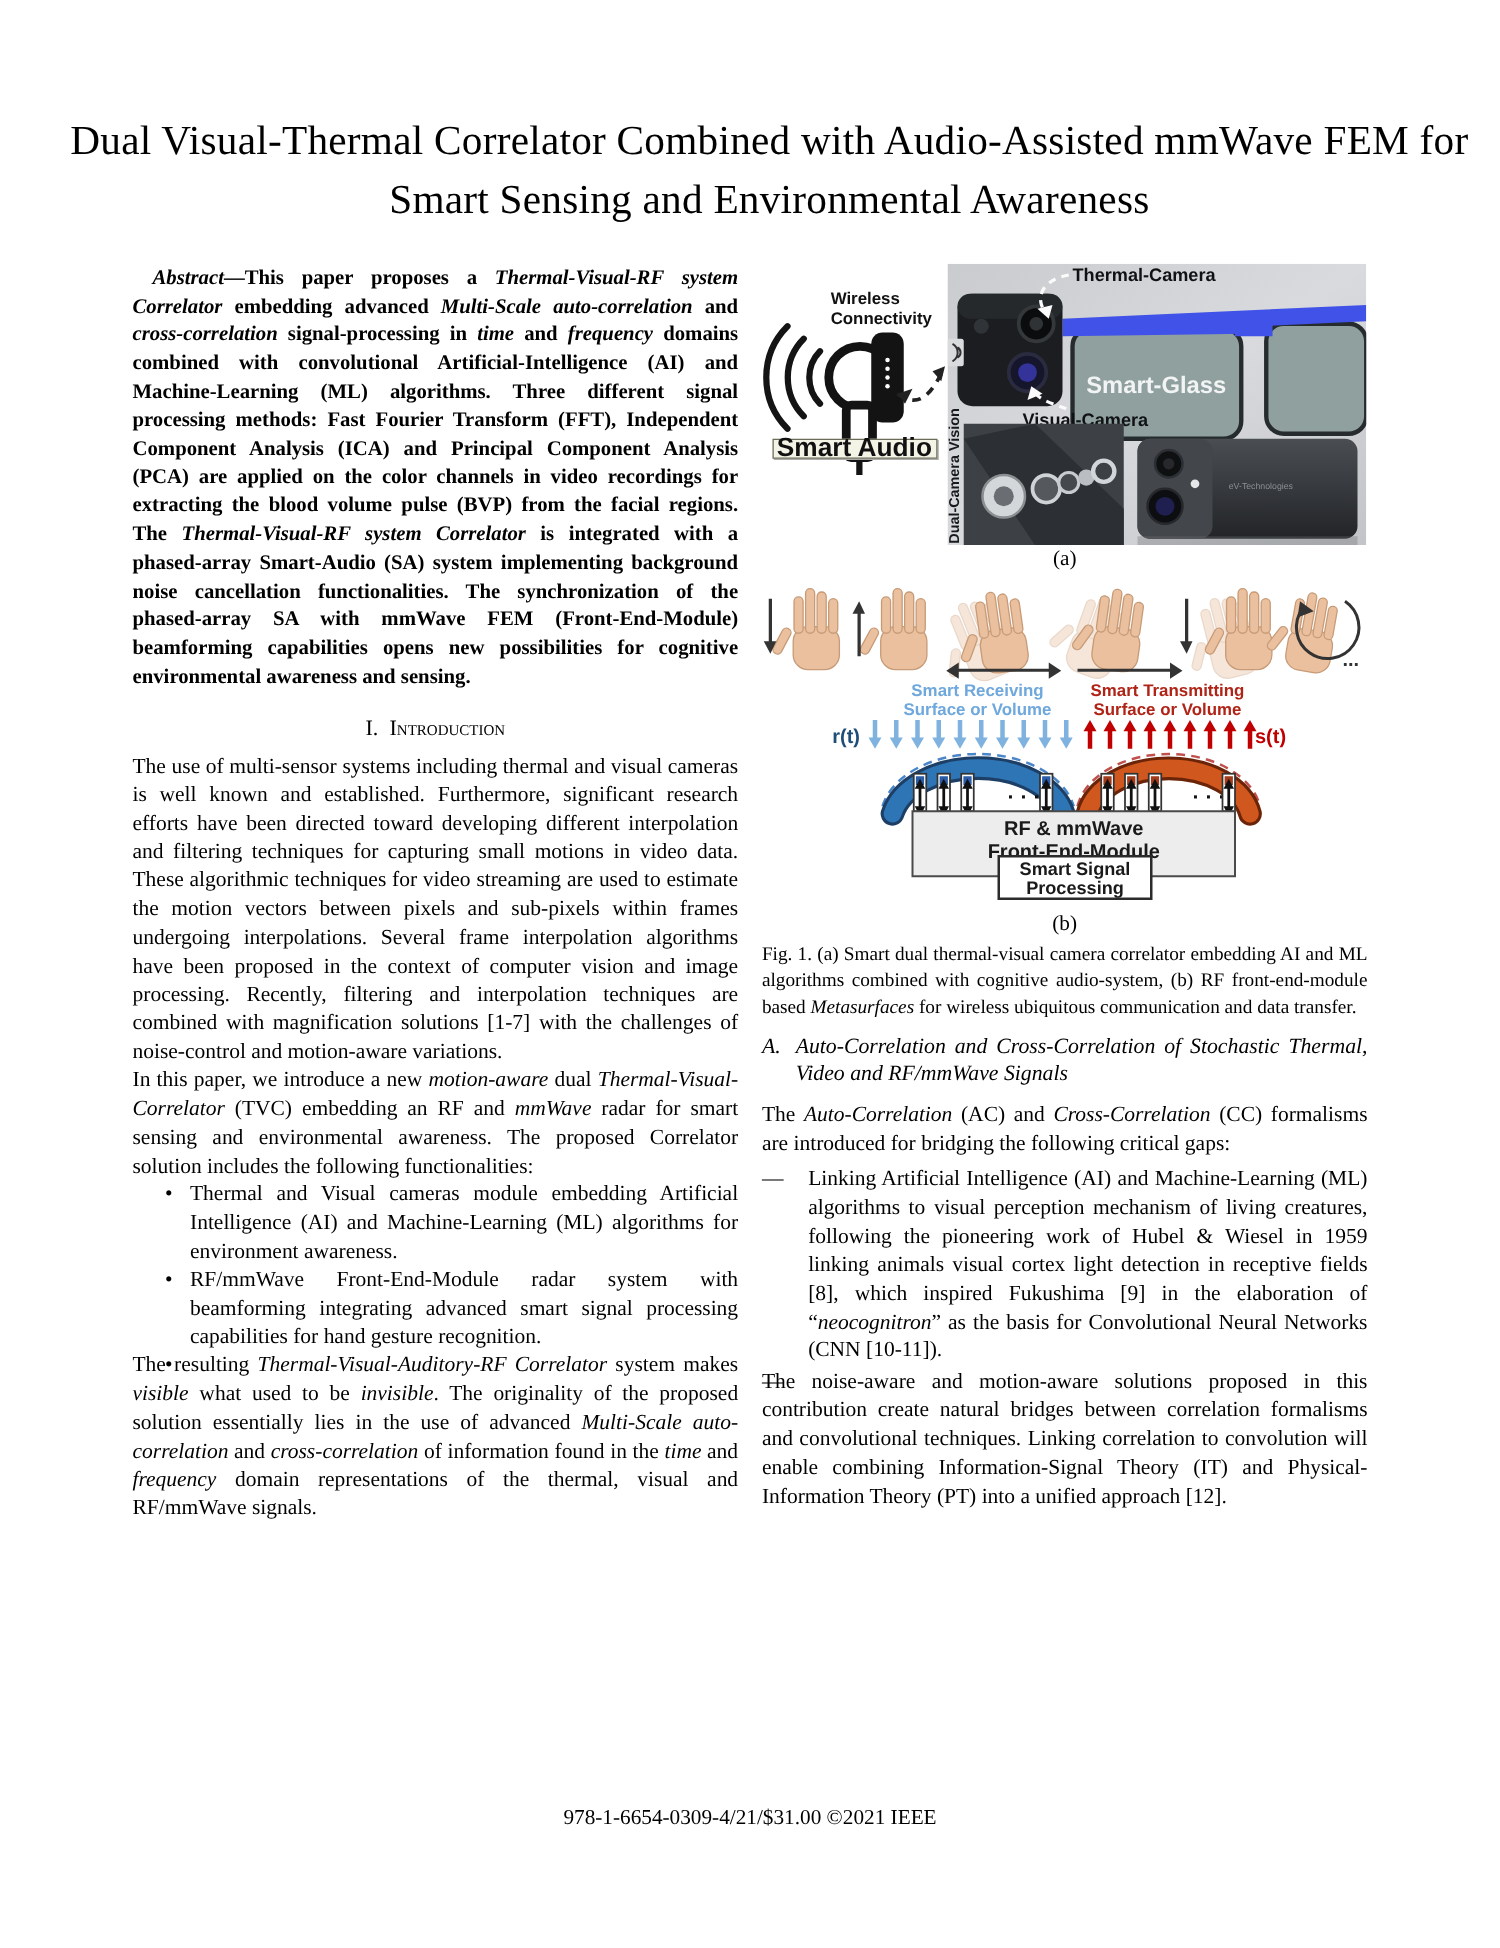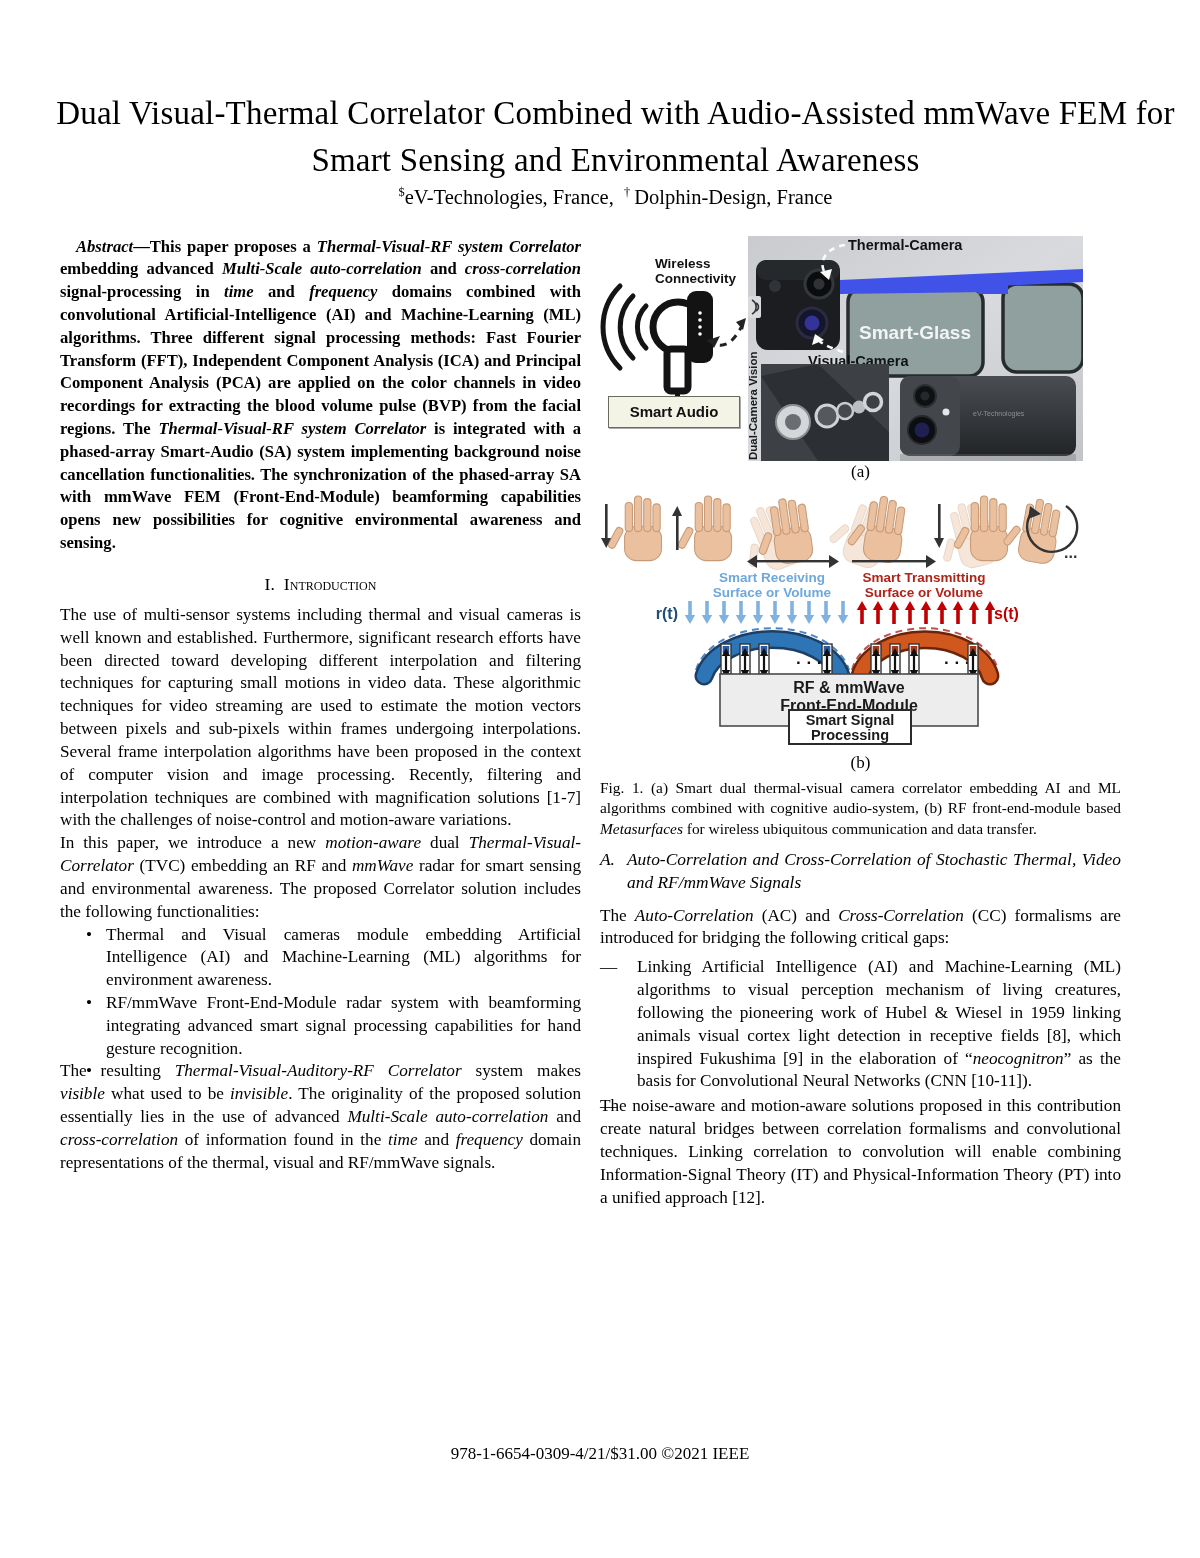--- a/index.html
+++ b/index.html
@@ -10,55 +10,54 @@
     font-family:"Liberation Serif", serif;
     overflow:hidden;
   }
   
   .titleblock { padding-top:90px; text-align:center;padding-left:31px; }
   .title { font-size:33px; line-height:1.42; font-weight:400; letter-spacing:0.2px; }
   .authors { margin-top:24px; font-size:20.5px; }
   .affil { font-size:20.5px; margin-top:1px; }
   sup { font-size:60%; vertical-align:super; }
   
-  .cols { display:flex; gap:19px; padding:0 60px; margin-top:27px; }
+  .cols { display:flex; gap:19px; padding:0 106px; margin-top:27px; }
   .col { width:521px; }
   .abstract { font-weight:700; font-size:16.6px; line-height:1.375; text-align:justify; text-indent:16px; }
   .h-sec { text-align:center; font-size:17.6px; margin:19px 0 9px 0; }
   .h-sec .num { margin-right:9px; }
   .sc { font-variant:small-caps; }
   .body-p { font-size:17.2px; line-height:1.327; text-align:justify; }
   .bullet { position:relative; padding-left:46px; font-size:17.2px; line-height:1.327; text-align:justify; }
   .bullet .mk { position:absolute; left:26px; top:0; }
   .dash { position:relative; padding-left:37px; font-size:17.2px; line-height:1.327; text-align:justify; margin-bottom:2px; }
   .dash .mk { position:absolute; left:0; top:0; }
   .subhead { position:relative; padding-left:27px; font-style:italic; font-size:17.4px; line-height:1.3; text-align:justify; margin:8px 0 11px 0; }
   .subhead .mk { position:absolute; left:0; top:0; }
   .mt6{margin-top:6px;}
   
   .fig-a { position:relative; width:483px; height:225px; }
   .icon-zone { position:absolute; left:0; top:0; width:148px; height:225px; background:#fff; }
   .wireless-label { position:absolute; left:55px; top:20px; width:100px; font-family:"Liberation Sans",sans-serif; font-weight:700; font-size:13.5px; line-height:1.18; color:#111; }
-  .smart-audio-box { position:absolute; left:8px; top:160px; width:132px; height:32px; background:#f3f4e6; border:1.5px solid #6b6b5a; box-shadow:1px 1px 0 #aaa; display:flex; align-items:center; justify-content:center; font-family:"Liberation Sans",sans-serif; font-weight:700; font-size:15px; color:#111; }
+  .smart-audio-box { position:absolute; left:8px; top:140px; width:132px; height:16px; background:#f3f4e6; border:1.5px solid #6b6b5a; box-shadow:1px 1px 0 #aaa; display:flex; align-items:center; justify-content:center; font-family:"Liberation Sans",sans-serif; font-weight:700; font-size:21px; color:#111; }
   .photo-svg { position:absolute; left:148px; top:0; }
   .figlabel { text-align:center; font-size:17px; margin:1px 0 4px 0; }
   .fig-b { width:483px; height:262px; }
   .caption { font-size:15.4px; line-height:1.36; text-align:justify; margin-top:5px; }
   
   .footer { position:absolute; left:0; right:0; top:1444px; text-align:center; font-size:17px; }
   svg text { font-family:"Liberation Sans",sans-serif; }
 </style>
 </head>
 <body>
 
 <div class="page">
 
   <div class="titleblock">
     <div class="title">Dual Visual-Thermal Correlator Combined with Audio-Assisted mmWave  FEM for Smart Sensing and Environmental Awareness</div>
-    <div class="affil"><sup>$</sup>eV-Technologies, France,&nbsp; <sup>†</sup> Dolphin-Design, France</div>
   </div>
 
   <div class="cols">
 
     <div class="col">
       <div class="abstract"><i>Abstract</i>—This paper proposes a <i>Thermal-Visual-RF system Correlator</i> embedding advanced <i>Multi-Scale auto-correlation</i> and <i>cross-correlation</i> signal-processing in <i>time</i> and <i>frequency</i> domains combined with convolutional Artificial-Intelligence (AI) and Machine-Learning (ML) algorithms. Three different signal processing methods: Fast Fourier Transform (FFT), Independent Component Analysis (ICA) and Principal Component Analysis (PCA) are applied on the color channels in video recordings for extracting the blood volume pulse (BVP) from the facial regions. The <i>Thermal-Visual-RF system Correlator</i> is integrated with a phased-array Smart-Audio (SA) system implementing background noise cancellation functionalities. The synchronization of the phased-array SA with mmWave FEM (Front-End-Module) beamforming capabilities opens new possibilities for cognitive environmental awareness and sensing.</div>
 
       <div class="h-sec">
         <span class="num">I.</span><span class="sc">Introduction</span>
       </div>

